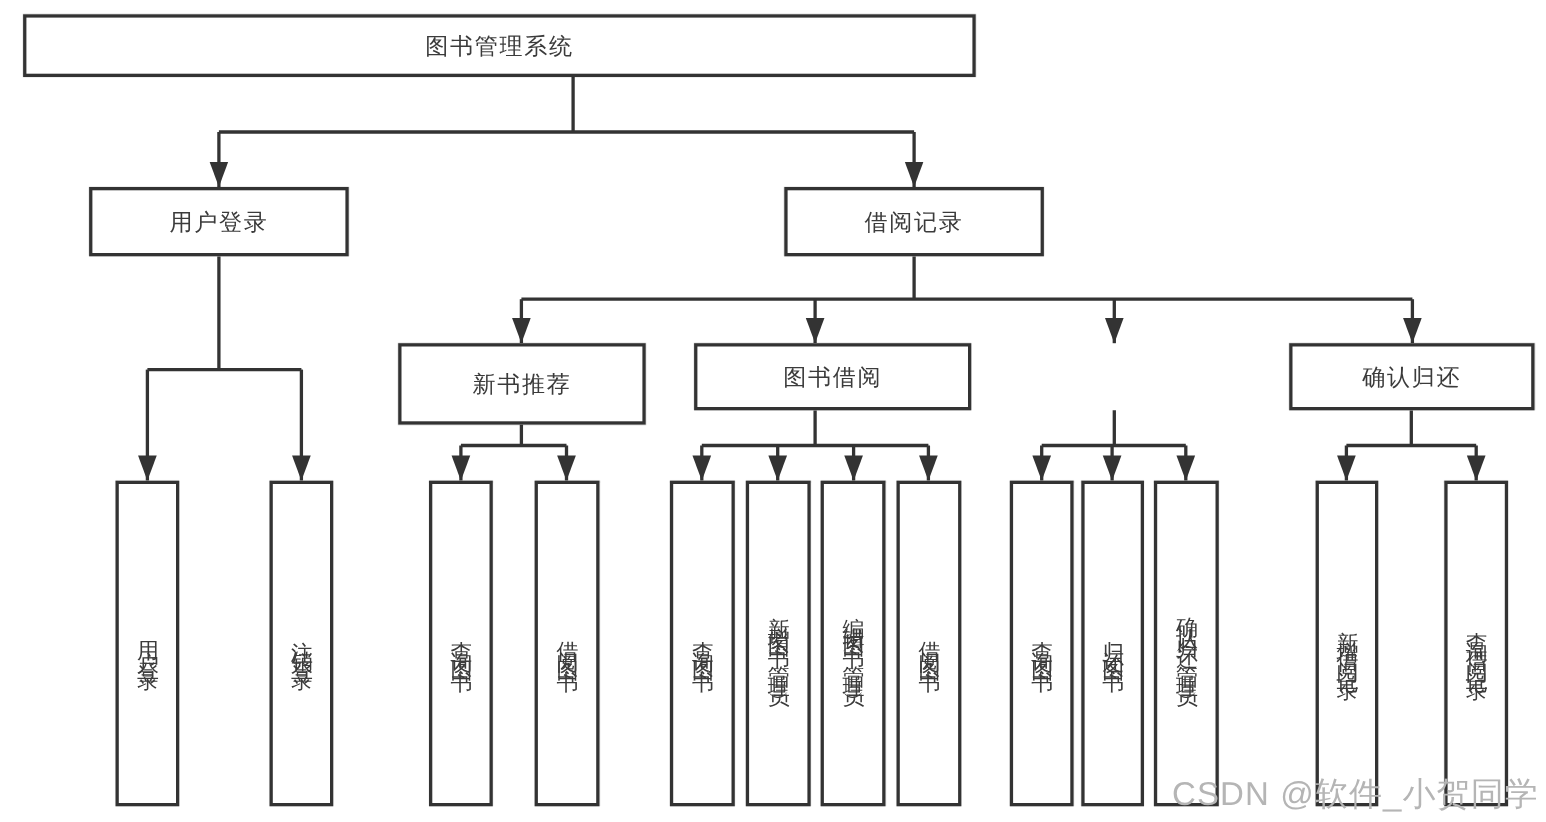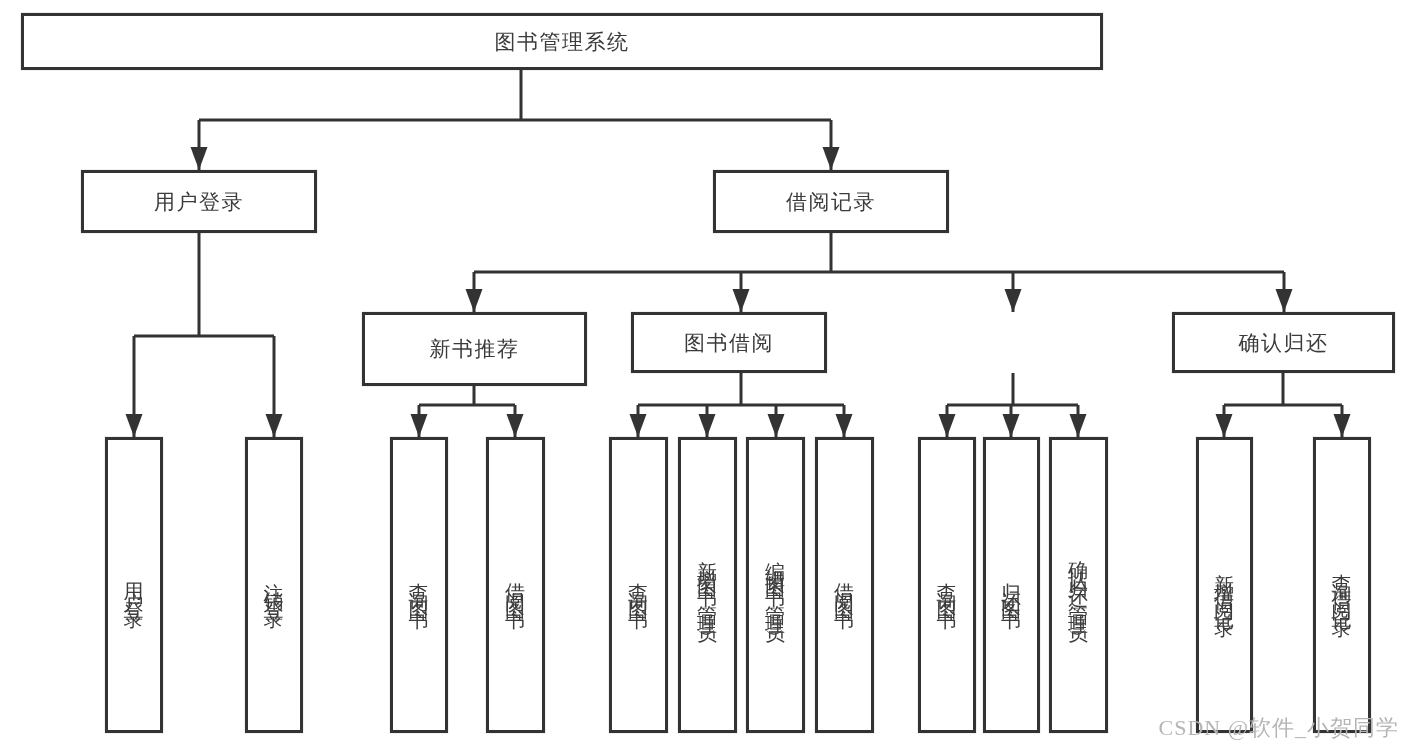--- a/index.html
+++ b/index.html
@@ -36,24 +36,23 @@
     line-height:1;
   }
   .vbox span{
     writing-mode:vertical-rl;
     text-orientation:mixed;
   }
   .watermark{
     position:absolute;
     right:6px;bottom:4px;
     color:var(--watermark);
-    font-size:22px;
+    font-size:30px;
     letter-spacing:1px;
     white-space:nowrap;
-    font-family:Liberation Serif, serif;
   }
 </style>
 </head>
 <body>
 
 <div class="canvas">
 
   <svg class="connectors" viewBox="0 0 1405 747" xmlns="http://www.w3.org/2000/svg">
     <defs>
       <marker id="ah" markerUnits="userSpaceOnUse" markerWidth="26" markerHeight="20" refX="23" refY="10" orient="auto">
@@ -88,35 +87,35 @@
     <path d="M1013,373 V405 M947,405 H1078"></path>
     <line x1="947" y1="405" x2="947" y2="437" marker-end="url(#ah)"></line>
     <line x1="1011" y1="405" x2="1011" y2="437" marker-end="url(#ah)"></line>
     <line x1="1078" y1="405" x2="1078" y2="437" marker-end="url(#ah)"></line>
 
     <path d="M1283,373 V405 M1224,405 H1342"></path>
     <line x1="1224" y1="405" x2="1224" y2="437" marker-end="url(#ah)"></line>
     <line x1="1342" y1="405" x2="1342" y2="437" marker-end="url(#ah)"></line>
   </svg>
 
-  <div class="box" style="left:21px;top:13px;width:1082px;height:57px">
+  <div class="box" style="left:21px;top:13px;width:866px;height:57px">
     <span>图书管理系统</span>
   </div>
 
   <div class="box" style="left:81px;top:170px;width:236px;height:63px">
     <span>用户登录</span>
   </div>
   <div class="box" style="left:713px;top:170px;width:236px;height:63px">
     <span>借阅记录</span>
   </div>
 
   <div class="box" style="left:362px;top:312px;width:225px;height:74px">
     <span>新书推荐</span>
   </div>
-  <div class="box" style="left:631px;top:312px;width:196px;height:61px">
+  <div class="box" style="left:631px;top:312px;width:252px;height:61px">
     <span>图书借阅</span>
   </div>
   <div class="box" style="left:1172px;top:312px;width:223px;height:61px">
     <span>确认归还</span>
   </div>
 
   <div class="box vbox" style="left:105px;top:437px;width:58px;height:296px">
     <span>用户登录</span>
   </div>
   <div class="box vbox" style="left:245px;top:437px;width:58px;height:296px">

